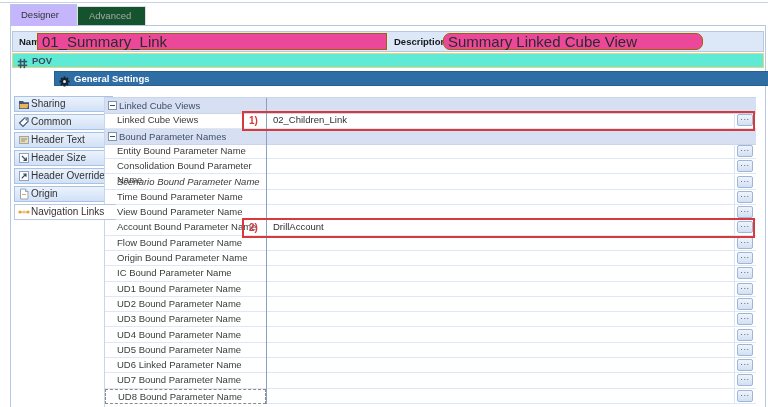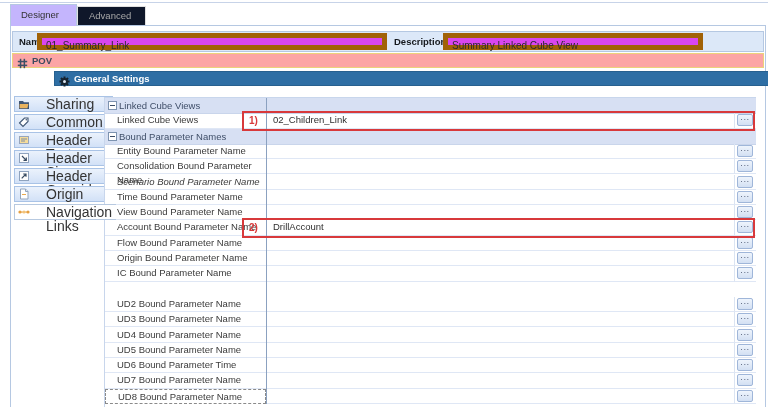--- a/index.html
+++ b/index.html
@@ -7,56 +7,56 @@
   body { font-family:"Liberation Sans", sans-serif; }
   #screen { position:relative; width:768px; height:407px; background:#fff; overflow:hidden; }
 
   .topline { position:absolute; left:0; top:2px; width:768px; height:1px; background:#c7d3e8; }
 
   
   .tab { position:absolute; font-size:9.5px; }
   .tab-designer { left:10px; top:4px; width:67px; height:22px; background:#c4b5fd;
     border:1px solid #b5c8e2; border-bottom:none; z-index:3; color:#333;
     line-height:20px; padding-left:10px; }
-  .tab-advanced { left:77px; top:6px; width:69px; height:19px; background:#0f172a;
+  .tab-advanced { left:77px; top:6px; width:69px; height:19px; background:#14532d;
     border:1px solid #e0e0e0; border-bottom:none; z-index:1; color:#a8a8a8;
     line-height:17px; padding-left:11px; }
 
   
   .panel { position:absolute; left:10px; top:25px; width:756px; height:382px;
     background:#fff; border:1px solid #b5c8e2; border-bottom:none; z-index:2; }
 
   
   .name-band { position:absolute; left:1px; top:5px; width:752px; height:21px;
     background:#dce8f8; border:1px solid #b5c8e2; }
   .band-label { position:absolute; top:3px; font-size:9.5px; font-weight:bold; color:#15181d; line-height:13px; }
-  .band-input { position:absolute; top:1px; height:17px; background:#d946ef;
-    border:5px solid #a16207; font-size:10px; color:#2b2b2b; line-height:15px; padding-left:4px; }
+  .band-input { position:absolute; top:1px; height:17px; background:#ec4899;
+    border:1px solid #a16207; font-size:15px; color:#2b2b2b; line-height:15px; padding-left:4px; }
   .lbl-name { left:6px; }
   .inp-name { left:24px; width:350px; }
   .lbl-desc { left:381px; }
-  .inp-desc { left:430px; width:260px; }
+  .inp-desc { left:430px; width:260px;border-radius:7px; }
 
   
   .pov-band { position:absolute; left:1px; top:27px; width:752px; height:15px;
-    background:#fca5a5; border:1px solid #ecd27b; }
+    background:#5eead4; border:1px solid #ecd27b; }
   .pov-icon { position:absolute; left:4px; top:1px; width:11px; height:11px; }
   .pov-label { position:absolute; left:19px; top:1px; font-size:9.5px; font-weight:bold; color:#3c4a5e; line-height:12px; }
 
   
   .gs-band { position:absolute; left:1px; top:45px; width:752px; height:15px;
     background:#2e6ea4; border:1px solid #27608f;margin-left:42px; }
   .gs-icon { position:absolute; left:4px; top:1px; width:11px; height:11px; }
   .gs-label { position:absolute; left:19px; top:1px; font-size:9.5px; font-weight:bold; color:#fff; line-height:12px; }
 
   
   .sidebar { position:absolute; left:3px; top:70px; width:102px; }
   .sb-item { position:relative; width:99px; height:16px; margin-bottom:2px;
     background:linear-gradient(#ebf2fc,#d2e1f7); border:1px solid #a9c3e6;
-    font-size:14px; color:#333; line-height:14px; padding-left:31px; cursor:default; }
+    font-size:10px; color:#333; line-height:14px; padding-left:16px; cursor:default; }
   .sb-item.selected { background:#fff; border-color:#b7c9e0; border-right:none; width:102px; z-index:4; }
   .sb-icon { position:absolute; left:3px; top:1px; width:12px; height:12px; }
   .sb-icon svg { display:block; }
 
   
   .grid { position:absolute; left:93px; top:71px; width:652px; height:311px;
     background:#fff; border-top:1px solid #c8d6ec; border-left:1px solid #c8d6ec; }
   .g-section { position:absolute; left:0; width:651px; height:16px;
     background:#d7e0f3; border-bottom:1px solid #c9d5eb; }
   .g-sec-label { position:absolute; left:14px; top:1px; font-size:9.5px; color:#3f4e68; line-height:13px; }
@@ -256,20 +256,27 @@
             <div class="ellipsis-btn"></div>
           </div>
         </div>
         <div class="g-row" style="top: 168.3px;">
           <div class="g-label">IC Bound Parameter Name</div>
           <div class="g-value"></div>
           <div class="g-btncell">
             <div class="ellipsis-btn"></div>
           </div>
         </div>
+        <div class="g-row" style="top: 183.6px;">
+          <div class="g-label">UD1 Bound Parameter Name</div>
+          <div class="g-value"></div>
+          <div class="g-btncell">
+            <div class="ellipsis-btn"></div>
+          </div>
+        </div>
         <div class="g-row" style="top: 198.9px;">
           <div class="g-label">UD2 Bound Parameter Name</div>
           <div class="g-value"></div>
           <div class="g-btncell">
             <div class="ellipsis-btn"></div>
           </div>
         </div>
         <div class="g-row" style="top: 214.2px;">
           <div class="g-label">UD3 Bound Parameter Name</div>
           <div class="g-value"></div>
@@ -285,21 +292,21 @@
           </div>
         </div>
         <div class="g-row" style="top: 244.8px;">
           <div class="g-label">UD5 Bound Parameter Name</div>
           <div class="g-value"></div>
           <div class="g-btncell">
             <div class="ellipsis-btn"></div>
           </div>
         </div>
         <div class="g-row" style="top: 260.1px;">
-          <div class="g-label">UD6 Bound Parameter Time</div>
+          <div class="g-label">UD6 Linked Parameter Name</div>
           <div class="g-value"></div>
           <div class="g-btncell">
             <div class="ellipsis-btn"></div>
           </div>
         </div>
         <div class="g-row" style="top: 275.4px;">
           <div class="g-label">UD7 Bound Parameter Name</div>
           <div class="g-value"></div>
           <div class="g-btncell">
             <div class="ellipsis-btn"></div>

